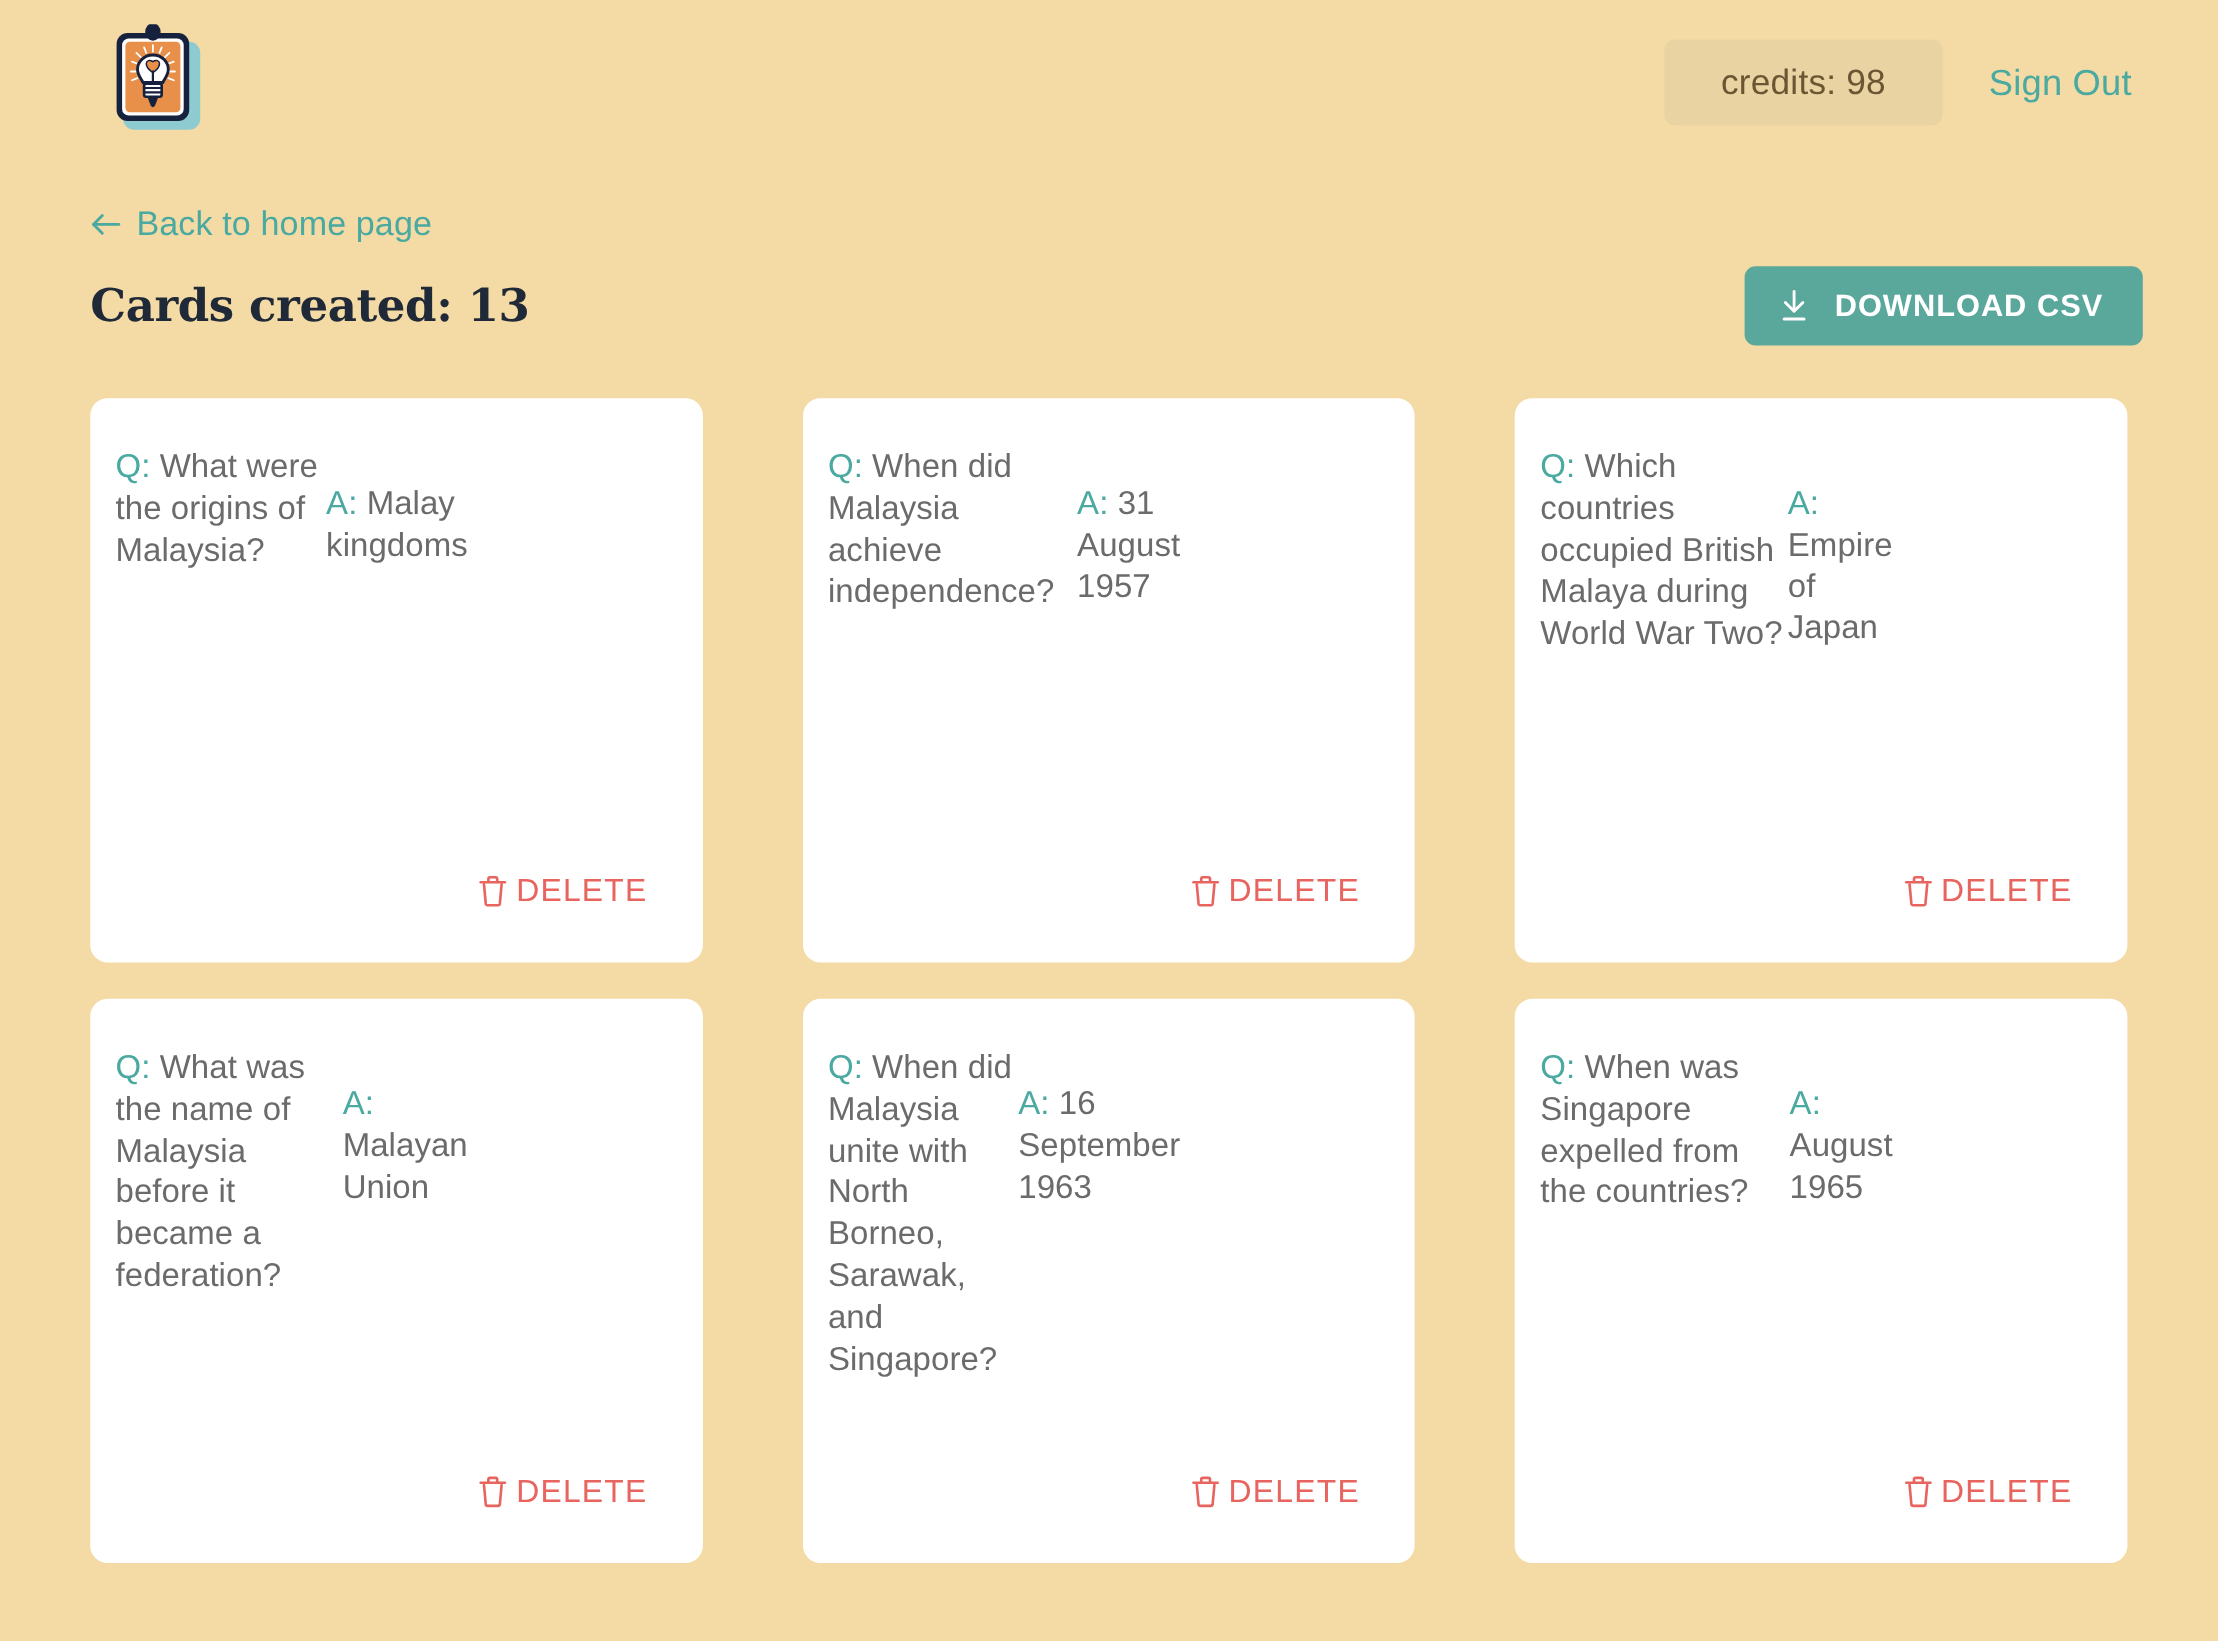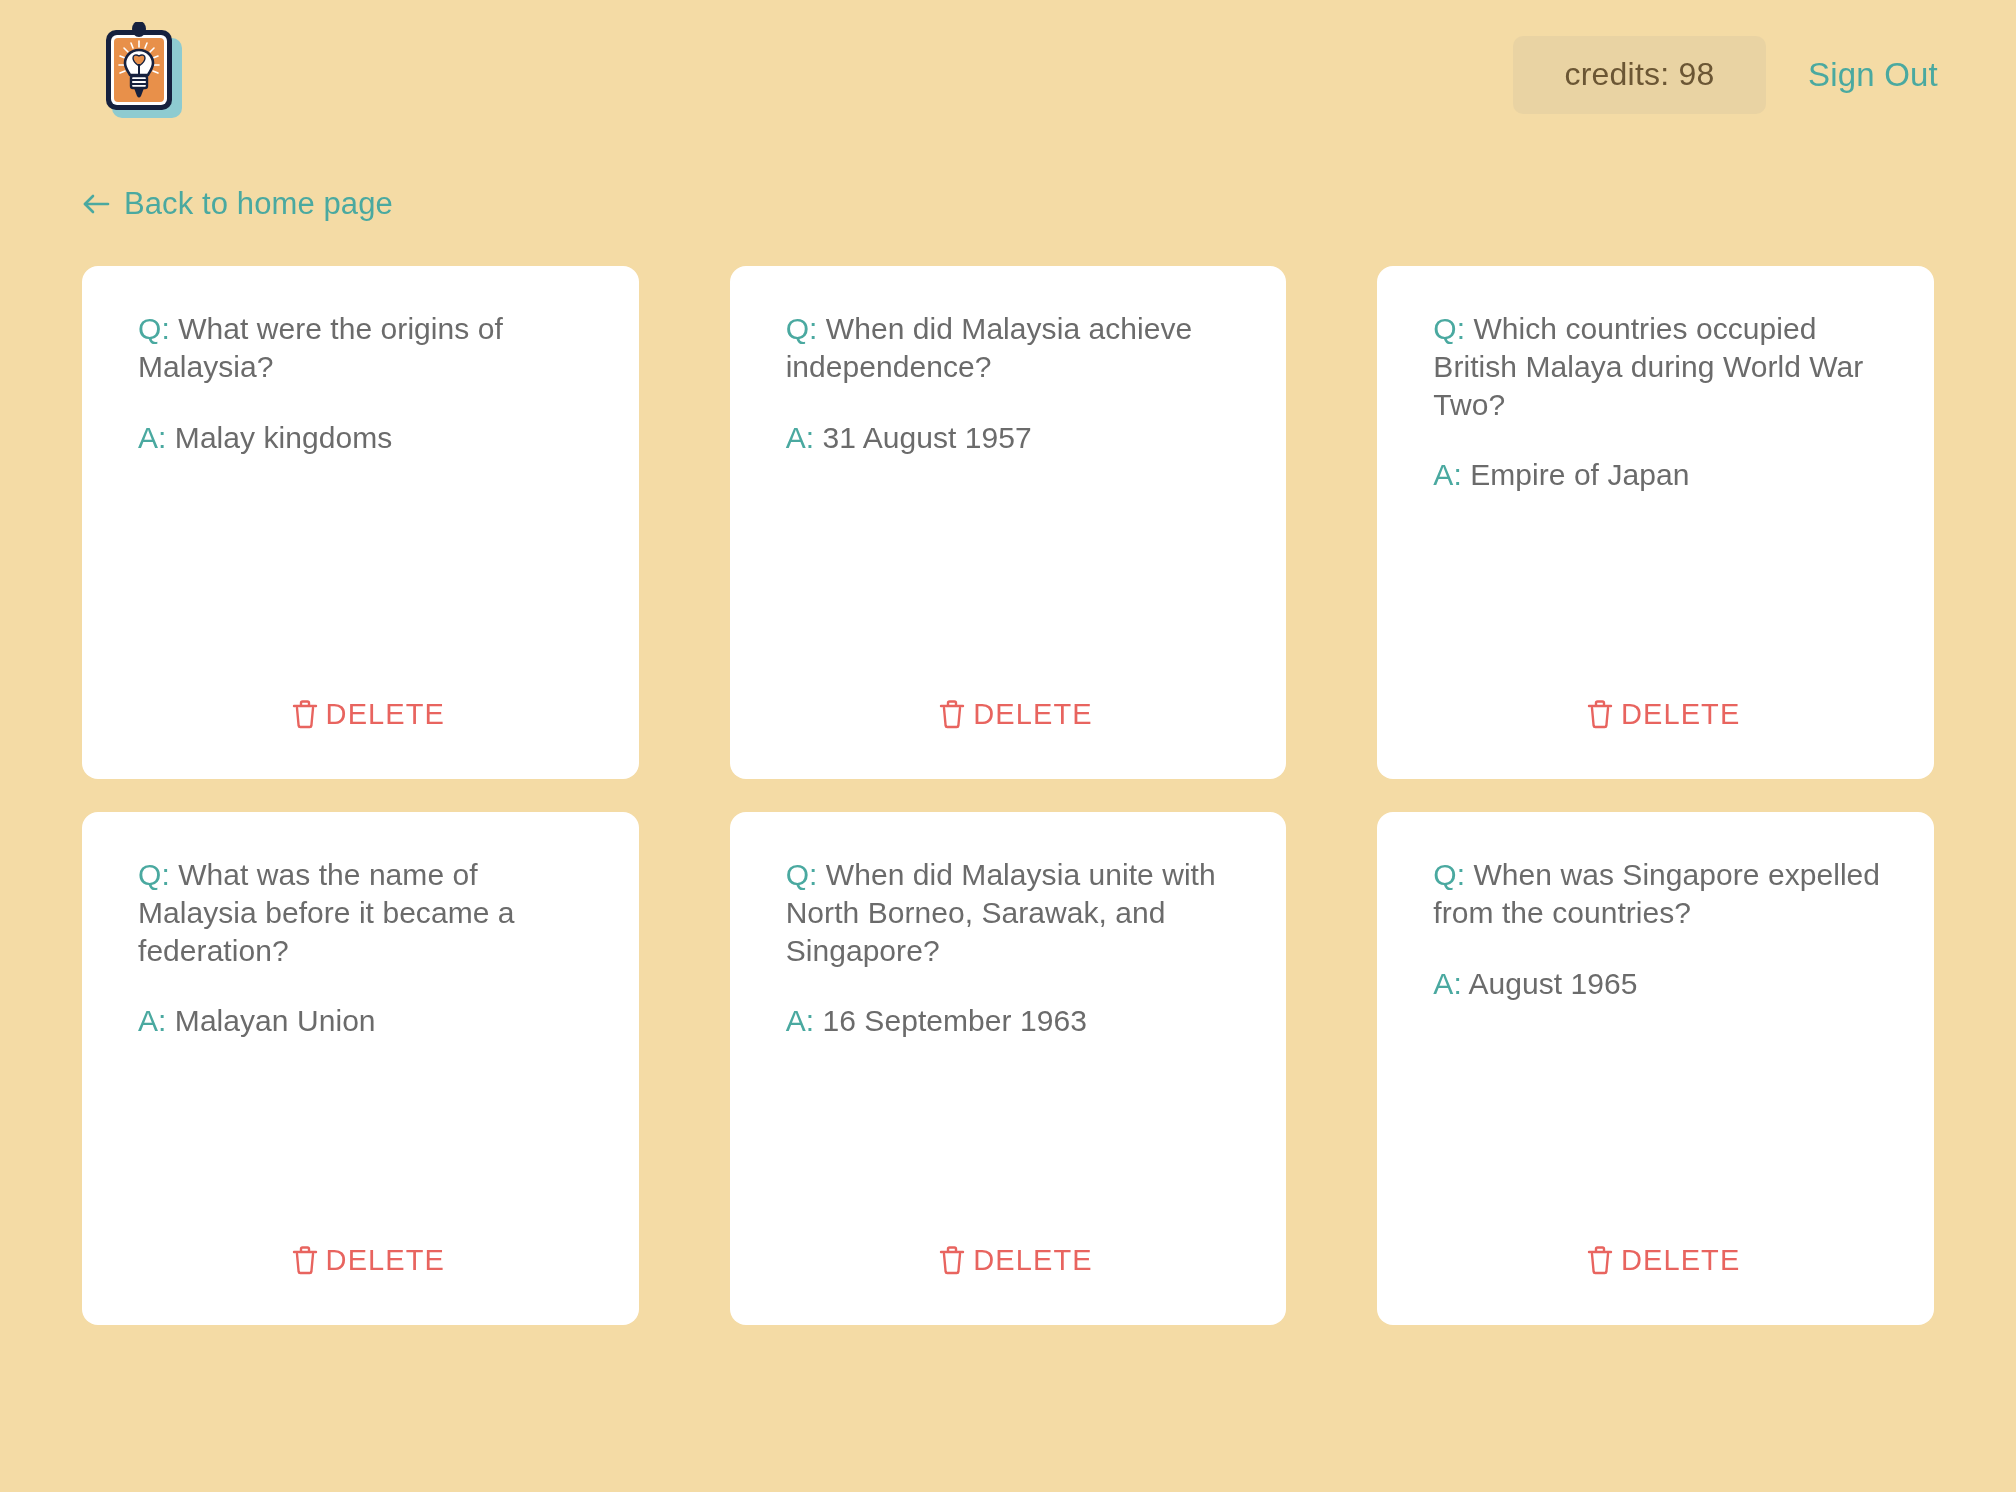--- a/index.html
+++ b/index.html
@@ -127,23 +127,23 @@
     display: grid;
     grid-template-columns: repeat(3, 1fr);
     column-gap: 91px;
     row-gap: 33px;
   }
 
   .flashcard {
     background: #ffffff;
     border-radius: 16px;
     min-height: 513px;
-    padding: 44px 40px 0 56px;
+    padding: 44px 40px 0 23px;
     display: flex;
-    flex-direction: column;
+    flex-direction: row;
     position: relative;
   }
 
   .qa-line {
     font-size: 30px;
     line-height: 1.26;
     color: #6b6b6b;
     letter-spacing: 0.05px;
   }
   .qa-line .prefix {
@@ -216,20 +216,34 @@
   <div class="back-link">
     <span class="back-arrow">
       <svg viewBox="0 0 28 24" xmlns="http://www.w3.org/2000/svg">
         <line x1="3" y1="12" x2="26" y2="12" stroke="#4aa9a0" stroke-width="2.6" stroke-linecap="round"></line>
         <polyline points="11,4 3,12 11,20" fill="none" stroke="#4aa9a0" stroke-width="2.6" stroke-linecap="round" stroke-linejoin="round"></polyline>
       </svg>
     </span>
     <span>Back to home page</span>
   </div>
 
+  <div class="title-row">
+    <h1 class="page-title">Cards created: 13</h1>
+
+    <button class="download-btn">
+      <span class="dl-icon">
+        <svg viewBox="0 0 30 32" xmlns="http://www.w3.org/2000/svg">
+          <line x1="15" y1="3" x2="15" y2="20" stroke="#ffffff" stroke-width="2.6" stroke-linecap="round"></line>
+          <polyline points="7,13 15,21 23,13" fill="none" stroke="#ffffff" stroke-width="2.6" stroke-linecap="round" stroke-linejoin="round"></polyline>
+          <line x1="6" y1="28" x2="24" y2="28" stroke="#ffffff" stroke-width="2.8" stroke-linecap="round"></line>
+        </svg>
+      </span>
+      <span>DOWNLOAD CSV</span>
+    </button>
+  </div>
 </div>
 
 <div class="cards-grid" id="cards-grid">
   <div class="flashcard">
     <div class="qa-line qa-question">
       <span class="prefix">Q: </span>
       <span>What were the origins of Malaysia?</span>
     </div>
     <div class="qa-line qa-answer">
       <span class="prefix">A: </span>

